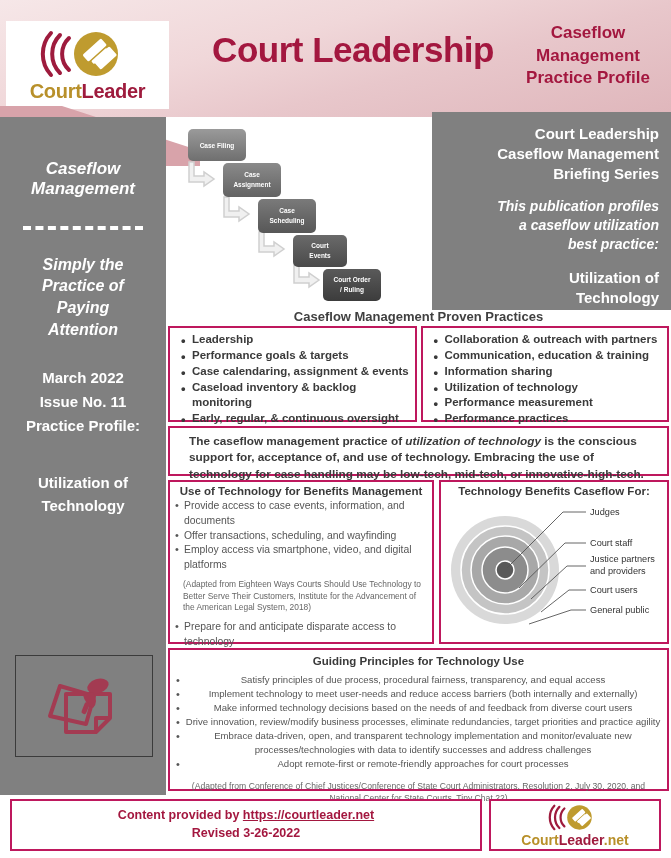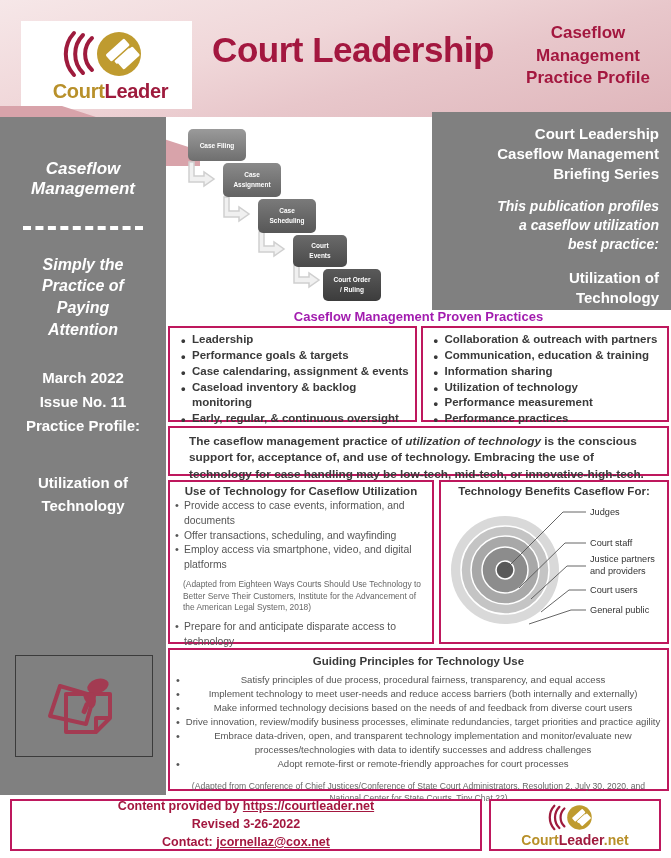--- a/index.html
+++ b/index.html
@@ -2,22 +2,22 @@
 <html><head>
 <meta charset="utf-8">
 <style>
   html,body{margin:0;padding:0;background:#fff;}
   body{width:671px;height:858px;font-family:"Liberation Sans",sans-serif;}
   .page{position:relative;width:671px;height:858px;overflow:hidden;background:#fff;}
 
   
   .header{position:absolute;left:0;top:0;width:671px;height:117px;
     background:linear-gradient(165deg,#f6e7e8 0%,#f0d7d9 38%,#e8c7cb 62%,#dfb6bb 100%);}
-  .logo-box{position:absolute;left:21px;top:21px;width:163px;height:88px;background:#fff;
-    display:flex;flex-direction:column;align-items:center;justify-content:center;padding-left:8px;}
+  .logo-box{position:absolute;left:6px;top:21px;width:163px;height:88px;background:#fff;
+    display:flex;flex-direction:column;align-items:center;justify-content:center;}
   .logo-mark{width:104px;height:50px;display:block;}
   .logo-word{font-size:20px;font-weight:bold;letter-spacing:-.3px;line-height:1;margin-top:1px;}
   .logo-word .c{color:#b8902a;}
   .logo-word .l{color:#9e1b3d;}
   .hdr-title{position:absolute;left:196px;top:30px;width:314px;text-align:center;
     font-size:35px;font-weight:bold;color:#a3173f;letter-spacing:-.5px;}
   .hdr-sub{position:absolute;left:512px;top:22px;width:152px;text-align:center;
     font-size:17px;font-weight:bold;color:#a3173f;line-height:1.33;}
 
   
@@ -41,21 +41,21 @@
   .flowwrap{position:absolute;left:170px;top:119px;width:262px;height:190px;}
 
   
   .rpanel{position:absolute;left:432px;top:112px;width:239px;height:198px;background:#808080;}
   .rp-head{margin:12px 12px 0;text-align:right;color:#fff;font-size:15px;font-weight:bold;line-height:1.32;}
   .rp-body{margin:14px 12px 0;text-align:right;color:#fff;font-size:14px;font-weight:bold;line-height:1.34;font-style:italic;}
   .rp-foot{margin:14px 12px 0;text-align:right;color:#fff;font-size:15px;font-weight:bold;line-height:1.34;}
 
   
   .proven-title{position:absolute;left:166px;top:309px;width:505px;text-align:center;
-    font-size:13px;font-weight:bold;color:#a21caf;}
+    font-size:13px;font-weight:bold;color:#404040;}
   .box{border:2px solid #be185d;background:#fff;box-sizing:border-box;}
   .two-col{position:absolute;left:168px;top:326px;width:501px;height:96px;display:flex;gap:4px;}
   .two-col .box{flex:1;padding:4px 2px 2px 2px;}
   .pp-list{margin:0;padding:0 2px 0 20px;list-style:none;}
   .pp-list li{position:relative;font-size:11.5px;font-weight:bold;color:#3a3a3a;line-height:1.38;}
   .pp-list li:before{content:"\2022";position:absolute;left:-11px;color:#3a3a3a;font-size:13px;}
 
   .defbox{position:absolute;left:168px;top:426px;width:501px;height:50px;padding:5px 19px;
     font-size:11.8px;font-weight:bold;color:#3a3a3a;line-height:1.38;}
   .defbox i{font-style:italic;}
@@ -247,21 +247,21 @@
         </ul>
     </div>
   </div>
 
   <div class="box defbox">
     <span>The caseflow management practice of </span><i>utilization of technology</i><span> is the conscious support for, acceptance of, and use of technology. Embracing the use of technology for case handling may be low-tech, mid-tech, or innovative-high-tech.</span>
   </div>
 
   <div class="mid-row">
     <div class="box mid-left">
-      <div class="mid-head">Use of Technology for Caseflow Utilization</div>
+      <div class="mid-head">Use of Technology for Benefits Management</div>
       <ul class="tight-list">
           <li>Provide access to case events, information, and documents</li>
           <li>Offer transactions, scheduling, and wayfinding</li>
           <li>Employ access via smartphone, video, and digital platforms</li>
         </ul>
       <div class="src">(Adapted from Eighteen Ways Courts Should Use Technology to Better Serve Their Customers, Institute for the Advancement of the American Legal System, 2018)</div>
       <ul class="tight-list">
           <li>Prepare for and anticipate disparate access to technology</li>
           <li>Present clear information, guidelines, and expectations</li>
           <li>Consider technical bailiffs to assist remote litigants</li>
@@ -306,21 +306,20 @@
         <li>Drive innovation, review/modify business processes, eliminate redundancies, target priorities and practice agility</li>
         <li>Embrace data-driven, open, and transparent technology implementation and monitor/evaluate new processes/technologies with data to identify successes and address challenges</li>
         <li>Adopt remote-first or remote-friendly approaches for court processes</li>
       </ul>
     <div class="gp-src">(Adapted from Conference of Chief Justices/Conference of State Court Administrators, Resolution 2, July 30, 2020, and National Center for State Courts, Tiny Chat 22)</div>
   </div>
 
   <div class="box foot-left">
     <div><span>Content provided by </span><a href="#">https://courtleader.net</a></div>
     <div>Revised 3-26-2022</div>
-    <div><span>Contact: </span><a href="#">jcornellaz@cox.net</a></div>
   </div>
   <div class="box foot-right">
     <svg width="58" height="28" viewBox="0 0 104 50">
       <circle cx="60" cy="24" r="22" fill="#bf9b2f"></circle>
       <g fill="#fff">
         <rect x="46" y="16" width="25" height="9" rx="1.5" transform="rotate(-42 58 20)"></rect>
         <rect x="58" y="22" width="22" height="12" rx="1.5" transform="rotate(-42 69 28)"></rect>
         <rect x="62" y="16" width="4" height="20" rx="1" transform="rotate(48 64 26)"></rect>
       </g>
       <g fill="none" stroke="#9e1b3d" stroke-width="4" stroke-linecap="round">

